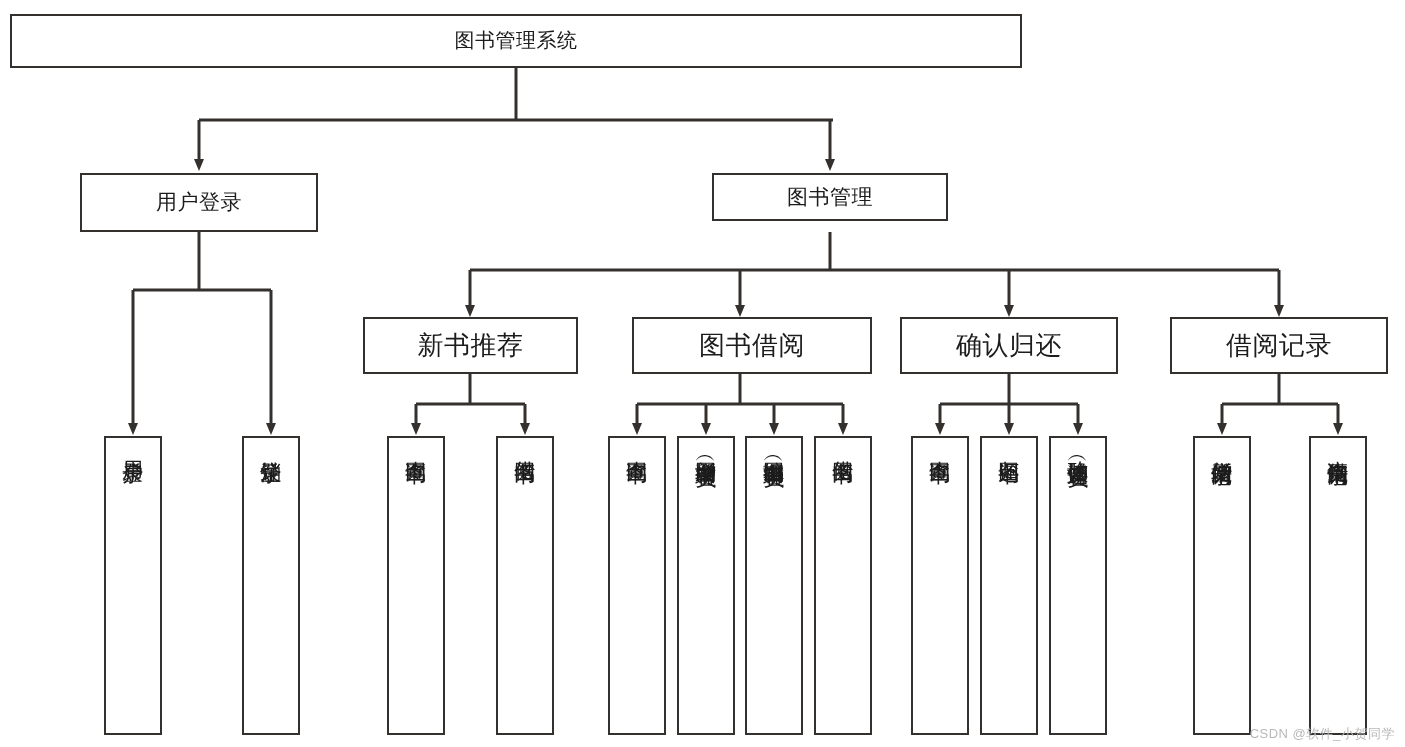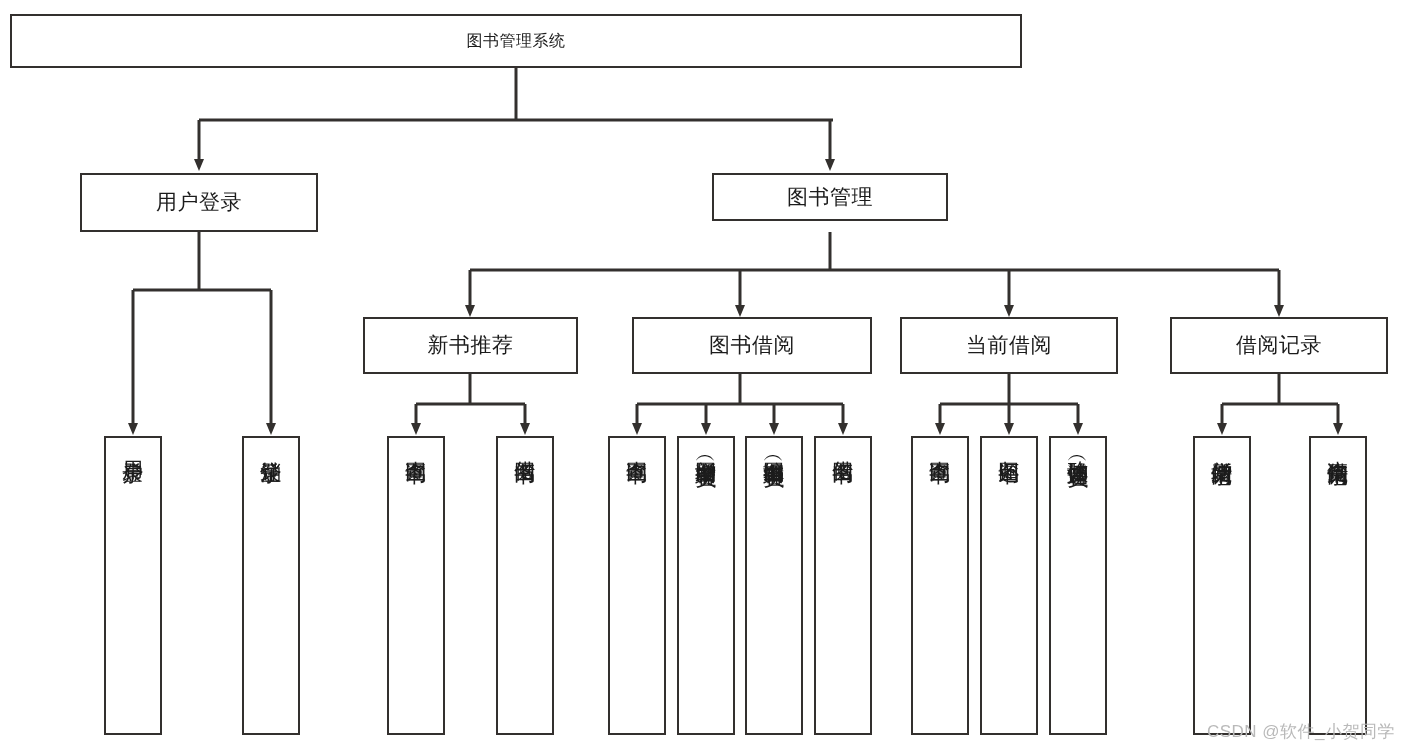--- a/index.html
+++ b/index.html
@@ -34,41 +34,41 @@
     align-items: center;
     justify-content: center;
     color: #1c1c1c;
   }
   .node-label {
     display: block;
     text-align: center;
     line-height: 1.28;
     letter-spacing: 0.5px;
   }
-  .node.root .node-label { font-size: 16px; }
+  .node.root .node-label { font-size: 20px; }
   .node.level1 .node-label { font-size: 21px; }
-  .node.level2 .node-label { font-size: 21px; }
+  .node.level2 .node-label { font-size: 26px; }
   .node.leaf {
     padding: 6px 2px;
     align-items: flex-start;
   }
   .node.leaf .node-label {
     writing-mode: vertical-rl;
     text-orientation: upright;
     font-size: 21px;
     line-height: 1.30;
     letter-spacing: 1px;
     white-space: nowrap;
     margin: 0 auto;
   }
   .watermark {
     position: absolute;
     right: 10px;
     bottom: 4px;
-    font-size: 17px;
+    font-size: 13px;
     color: #b9b9b9;
     white-space: nowrap;
     letter-spacing: 0.5px;
   }
 </style>
 </head>
 <body>
 
 <div id="diagram-root">
 
@@ -133,21 +133,21 @@
     <span class="node-label">图书管理</span>
   </div>
 
   <div class="node level2" style="left:363px; top:317px; width:215px; height:57px;">
     <span class="node-label">新书推荐</span>
   </div>
   <div class="node level2" style="left:632px; top:317px; width:240px; height:57px;">
     <span class="node-label">图书借阅</span>
   </div>
   <div class="node level2" style="left:900px; top:317px; width:218px; height:57px;">
-    <span class="node-label">当前借阅</span>
+    <span class="node-label">确认归还</span>
   </div>
   <div class="node level2" style="left:1170px; top:317px; width:218px; height:57px;justify-content:center;">
     <span class="node-label">借阅记录</span>
   </div>
 
   <div class="node leaf" style="left:104px; top:436px; width:58px; height:299px;">
     <span class="node-label">用户登录</span>
   </div>
   <div class="node leaf" style="left:242px; top:436px; width:58px; height:299px;">
     <span class="node-label">注销登录</span>

